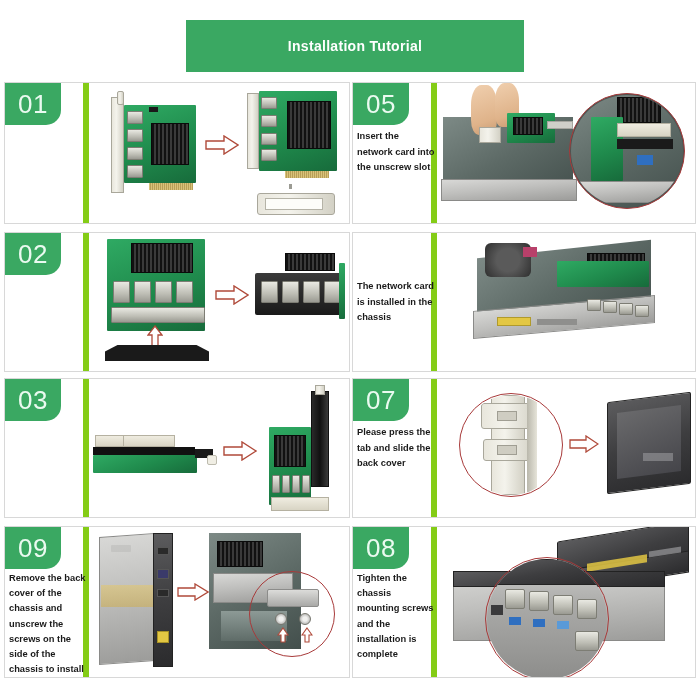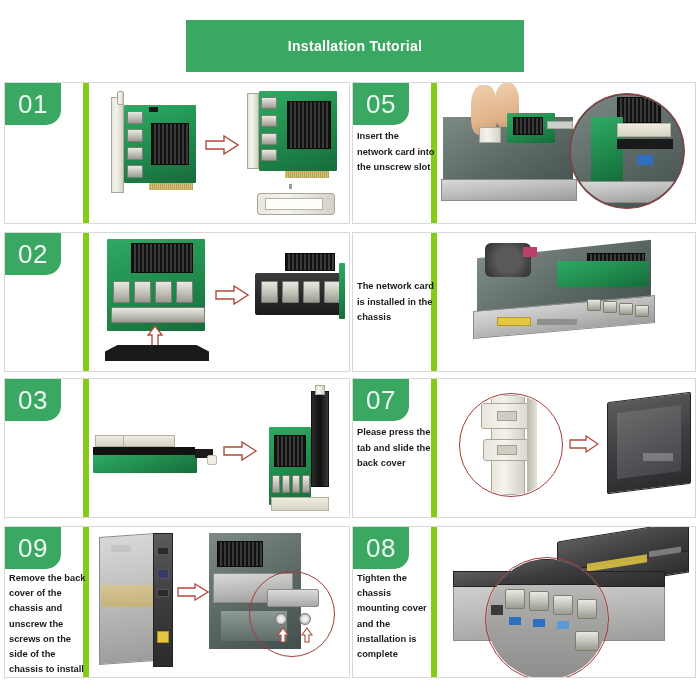--- a/index.html
+++ b/index.html
@@ -408,21 +408,21 @@
       <div style="position:absolute; left:180px; top:30px; width:64px; height:66px; background:linear-gradient(160deg,#6a6a6c,#45454a); transform:skewY(-7deg);"></div>
       <div style="position:absolute; left:206px; top:74px; width:30px; height:8px; background:#9a9a9c; opacity:.6;"></div>
     </div>
   </div>
 
   <div class="panel col-right row4">
     <div class="txt-col">
       <div class="badge">
         <span class="badge-num">08</span>
       </div>
-      <div class="step-text tall">Tighten the chassis mounting cover and the installation is complete</div>
+      <div class="step-text tall">Tighten the chassis mounting screws and the installation is complete</div>
     </div>
     <div class="img-col">
       <div class="photo-bg"></div>
 
       <div class="chassis-dark" style="left:120px; top:4px; width:132px; height:46px; transform:skewY(-9deg); border-radius:2px;"></div>
       <div class="chassis-dark" style="left:118px; top:34px; width:134px; height:22px; transform:skewY(-9deg);"></div>
       <div style="position:absolute; left:150px; top:32px; width:60px; height:8px; background:#e3c743; opacity:.85; transform:skewY(-9deg);"></div>
       <div style="position:absolute; left:212px; top:22px; width:32px; height:6px; background:#9a9a9c; opacity:.7; transform:skewY(-9deg);"></div>
 
       <div class="chassis" style="left:16px; top:44px; width:212px; height:70px;"></div>

